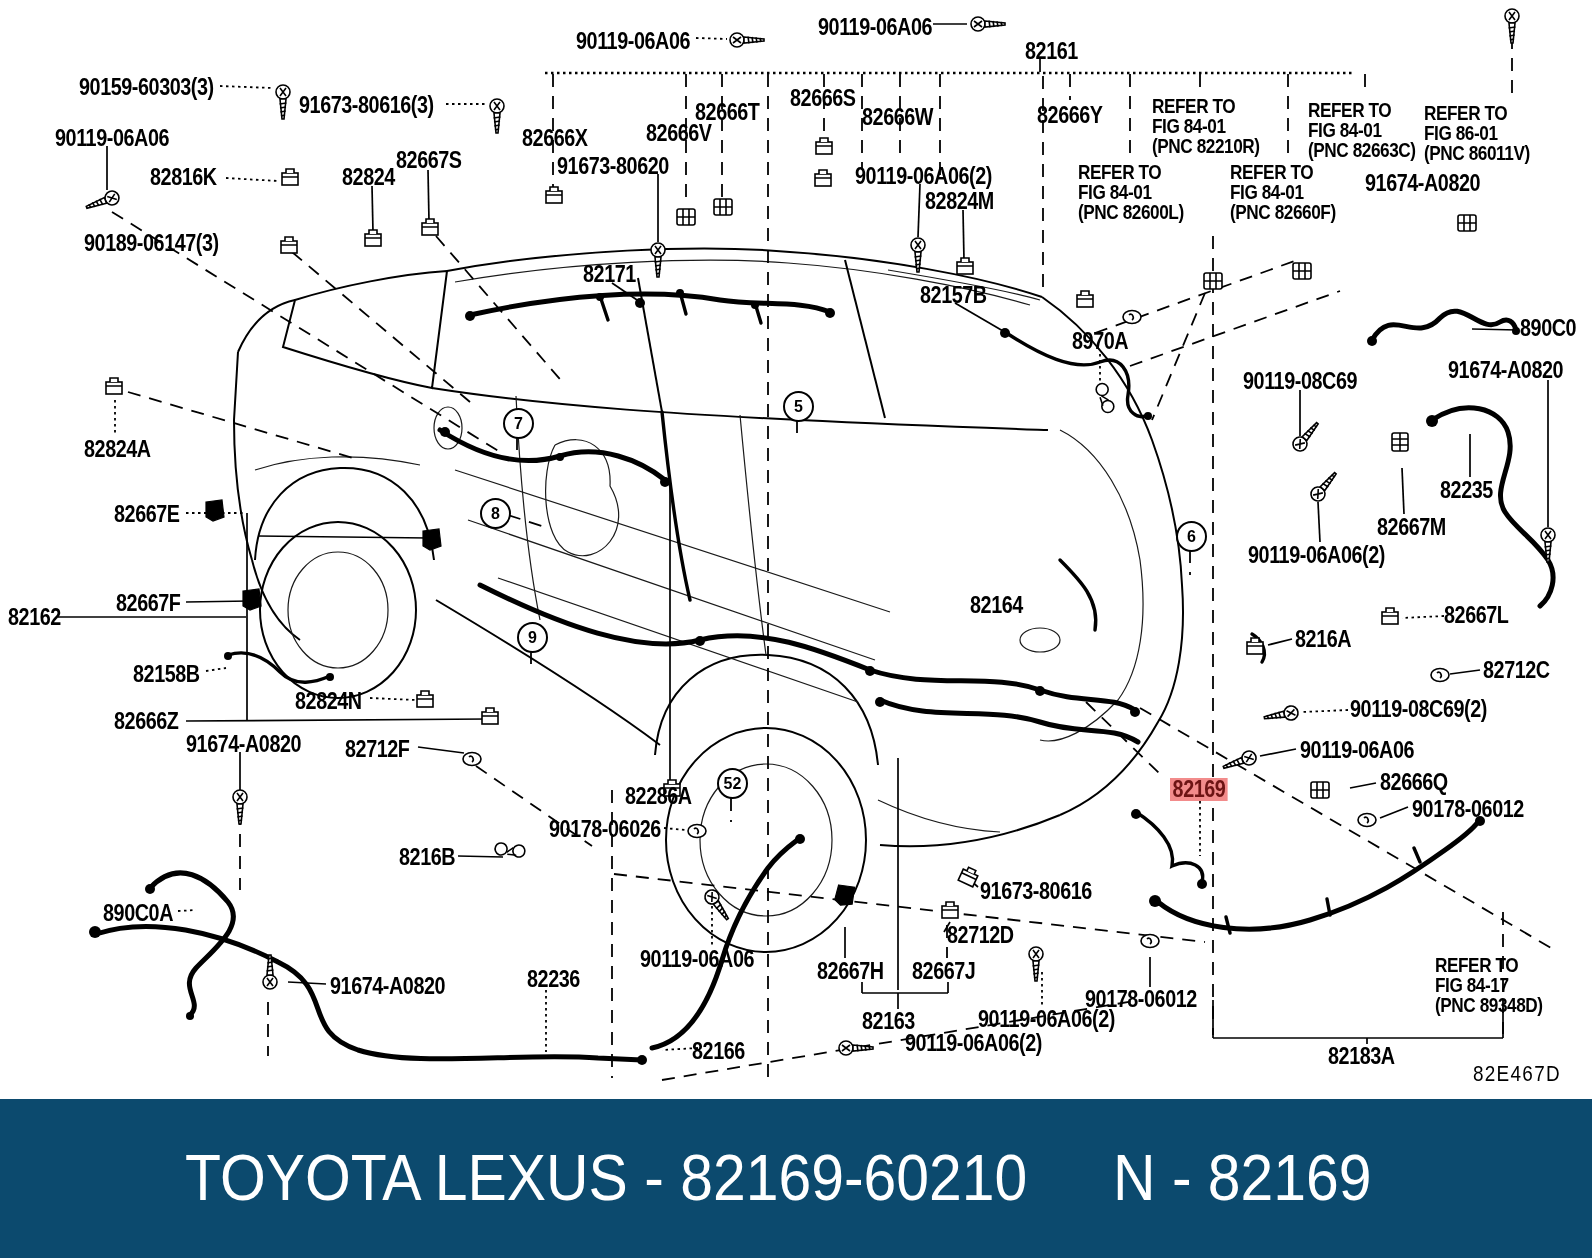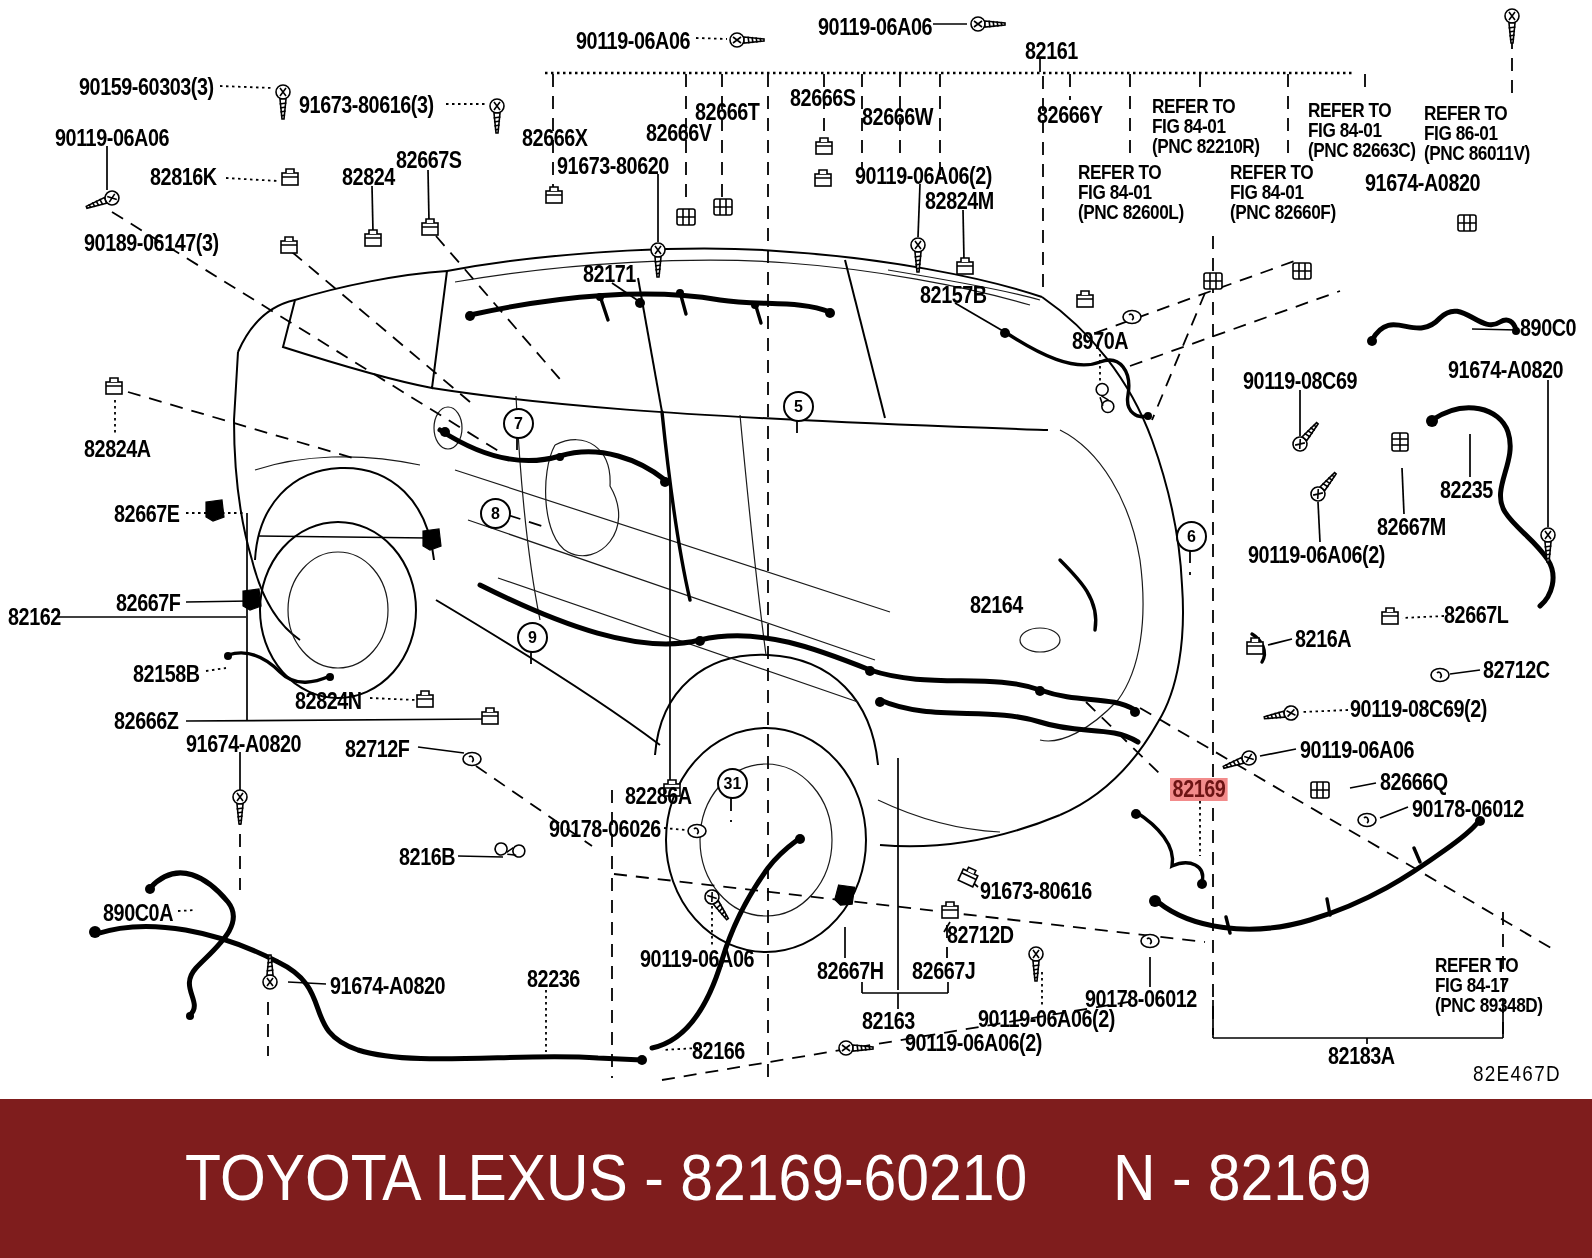--- a/index.html
+++ b/index.html
@@ -407,21 +407,21 @@
       <div class="plabel" style="left: 1328px; top: 1045px;">82183A</div>
       <div class="plabel note" style="left: 1435px; top: 955px;">REFER TO
 FIG 84-17
 (PNC 89348D)</div>
       <div class="plabel code" style="left: 1473px; top: 1063px;">82E467D</div>
       <div class="callout" style="left: 783px; top: 391px;">5</div>
       <div class="callout" style="left: 1176px; top: 521px;">6</div>
       <div class="callout" style="left: 503px; top: 408px;">7</div>
       <div class="callout" style="left: 480px; top: 498px;">8</div>
       <div class="callout" style="left: 517px; top: 622px;">9</div>
-      <div class="callout" style="left: 717px; top: 768px;">31</div>
+      <div class="callout" style="left: 717px; top: 768px;">52</div>
     </div>
 
-  <div class="footer" id="footer-bar" style="background: #7f1d1d;">
+  <div class="footer" id="footer-bar" style="background: #0c4a6e;">
     <span class="f-left" style="color: rgb(255, 255, 255);">TOYOTA LEXUS - 82169-60210</span>
     <span class="f-right" style="color: rgb(255, 255, 255);">N - 82169</span>
   </div>
 
 </div>
 
 </body></html>

